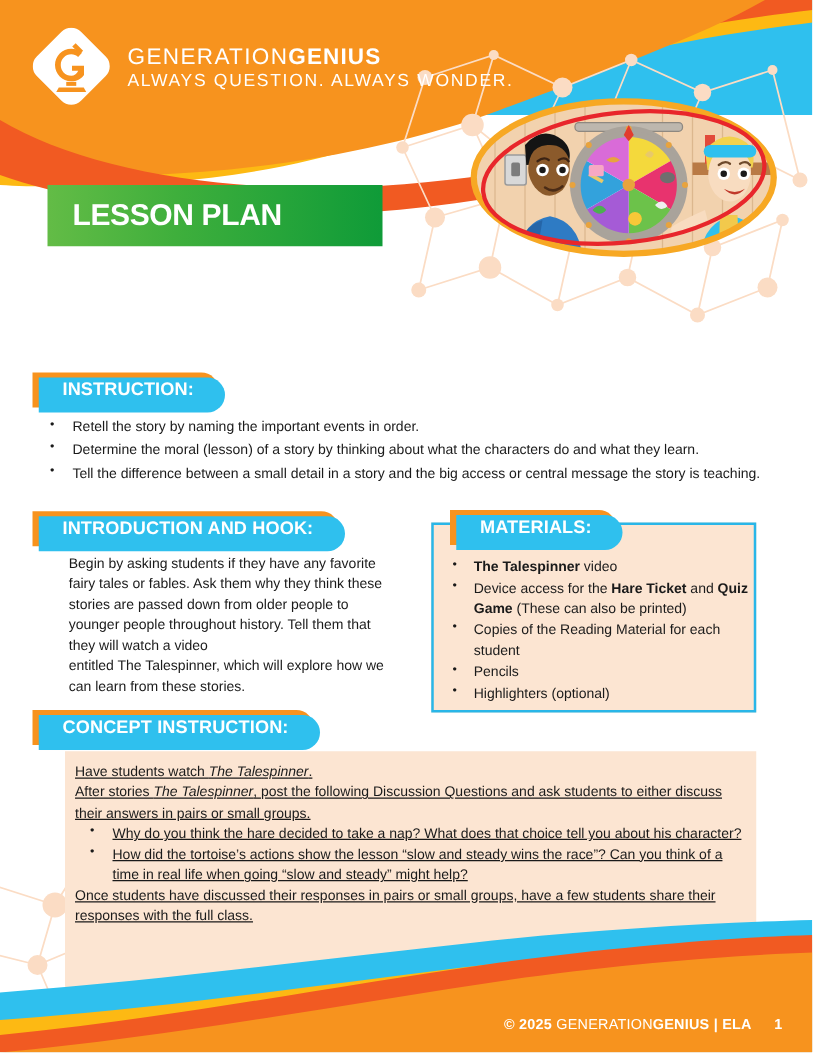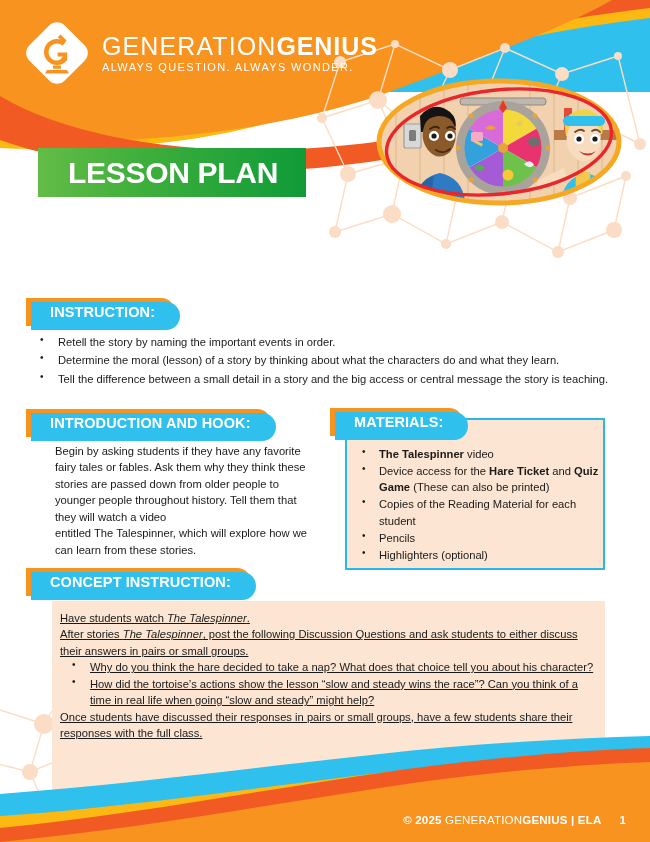--- a/index.html
+++ b/index.html
@@ -36,39 +36,39 @@
   #footer-waves { bottom: 0; left: 0; width: 650px; height: 110px; }
 
   
   #logo-block {
     position: absolute; top: 22px; left: 26px;
     display: flex; align-items: center; gap: 14px;
   }
   #logo-mark { width: 62px; height: 62px; }
   #logo-text { display: flex; flex-direction: column; gap: 3px; }
   #logo-wordmark {
-    font-size: 25px; letter-spacing: 1.1px; color: #ffffff;
+    font-size: 18px; letter-spacing: 1.1px; color: #ffffff;
     font-weight: 400; line-height: 1;
   }
   #logo-wordmark b { font-weight: 700; letter-spacing: 0.9px; }
   #logo-tagline {
-    font-size: 11px; letter-spacing: 1.35px; color: #ffffff;
+    font-size: 14px; letter-spacing: 1.35px; color: #ffffff;
     font-weight: 400; line-height: 1;
   }
 
   
   #lesson-plan-banner {
     position: absolute; top: 148px; left: 38px;
     width: 268px; height: 49px;
     background: linear-gradient(to right, #63BC46 0%, #3FAF3C 38%, #0F9B38 100%);
     display: flex; align-items: center;
   }
   #lesson-plan-title {
-    color: #ffffff; font-size: 30px; font-weight: 700;
-    letter-spacing: -0.3px; padding-left: 30px; line-height: 1;
+    color: #ffffff; font-size: 24px; font-weight: 700;
+    letter-spacing: -0.3px; padding-left: 20px; line-height: 1;
   }
 
   
   #hero-illustration {
     position: absolute; top: 72px; left: 368px;
     width: 262px; height: 140px;
   }
 
   
   .section-pill {
@@ -85,21 +85,21 @@
     border-radius: 0 14px 14px 0; z-index: -1;
     transform: translateX(5px);
   }
   .section-pill-label {
     color: #ffffff; font-size: 14.5px; font-weight: 700;
     letter-spacing: 0.1px; white-space: nowrap; line-height: 1;
   }
 
   #pill-objectives { top: 298px; left: 26px; }
   #pill-introduction { top: 409px; left: 26px; }
-  #pill-materials { top: 408px; left: 330px; }
+  #pill-materials { top: 408px; left: 360px; }
   #pill-concept { top: 568px; left: 26px; }
 
   
   .body-text {
     font-size: 11.2px; color: #1a1a1a; line-height: 1.47;
   }
 
   ul.bullets { list-style: none; }
   ul.bullets > li {
     position: relative; padding-left: 26px; margin-bottom: 1px;

